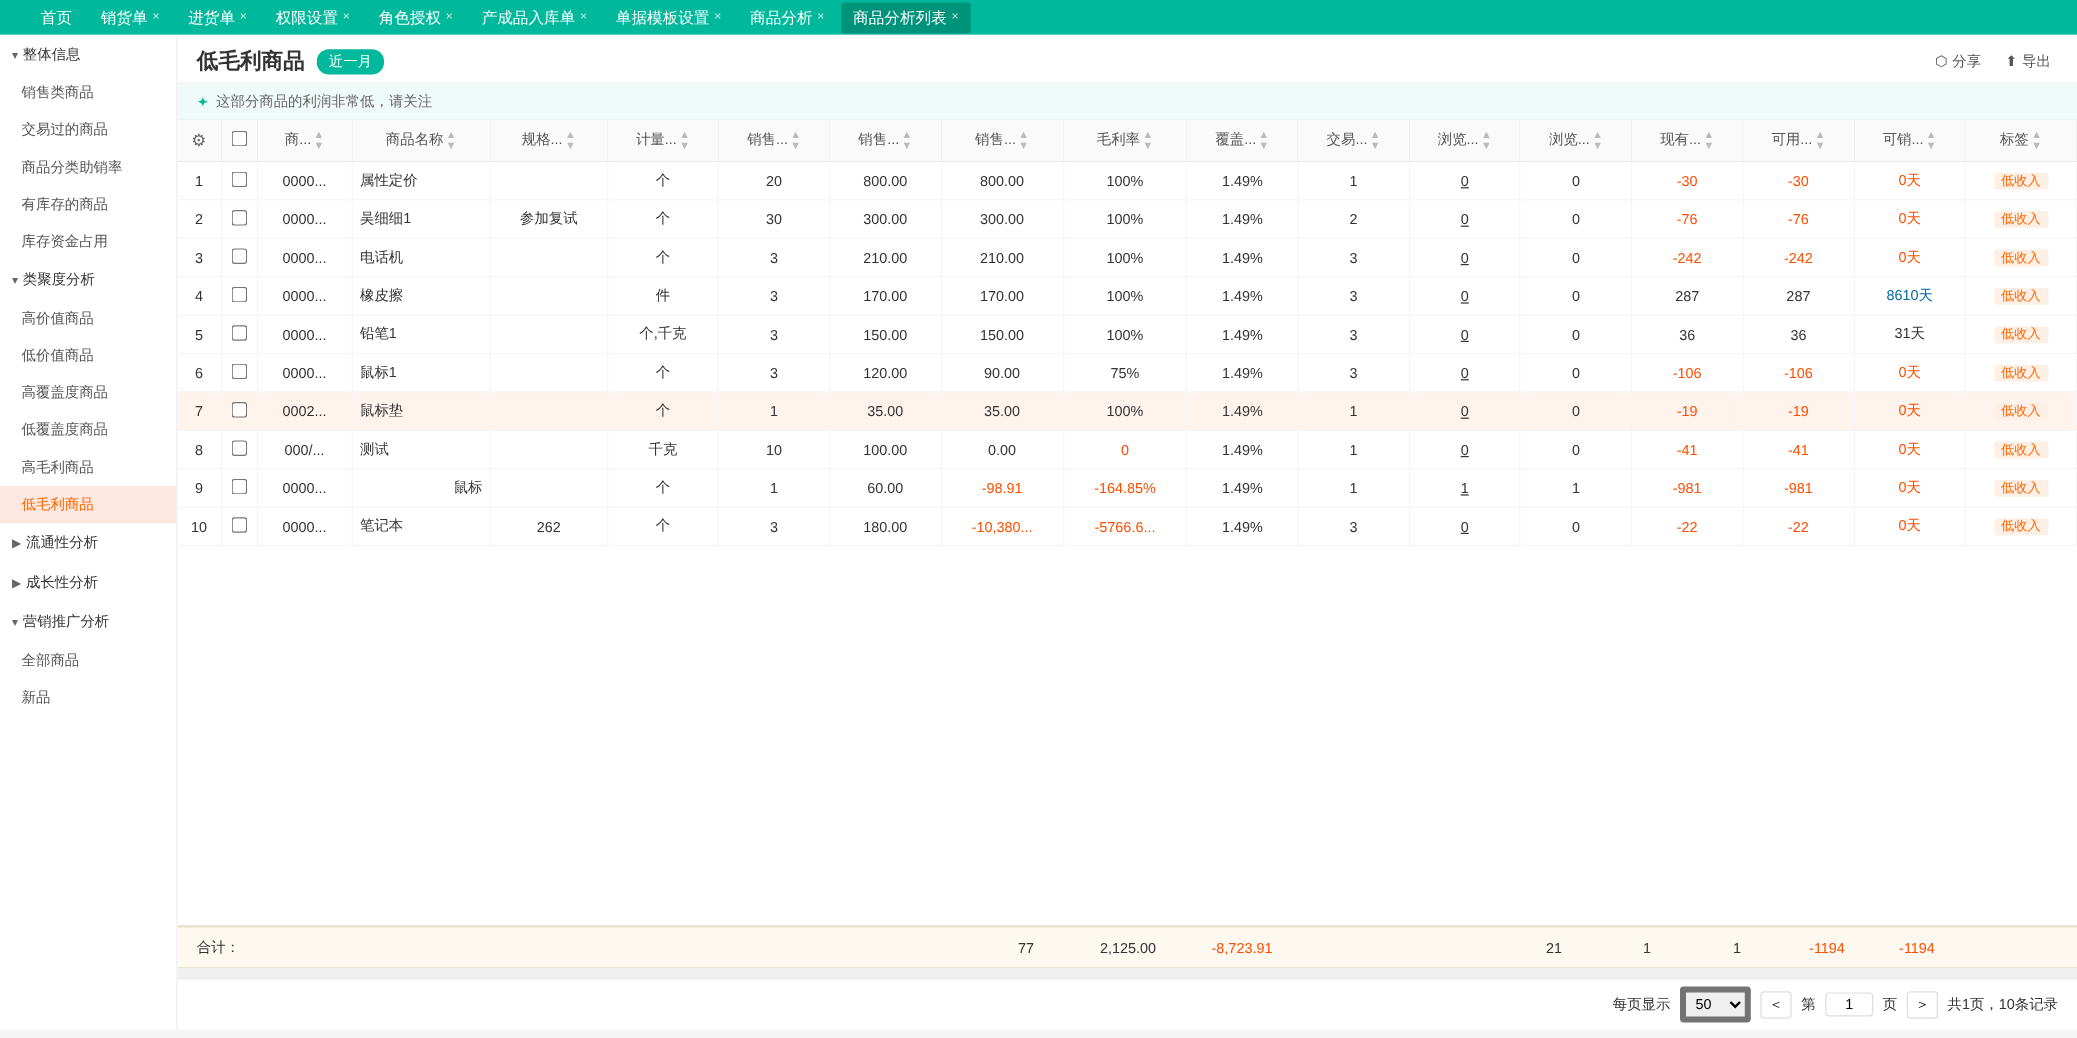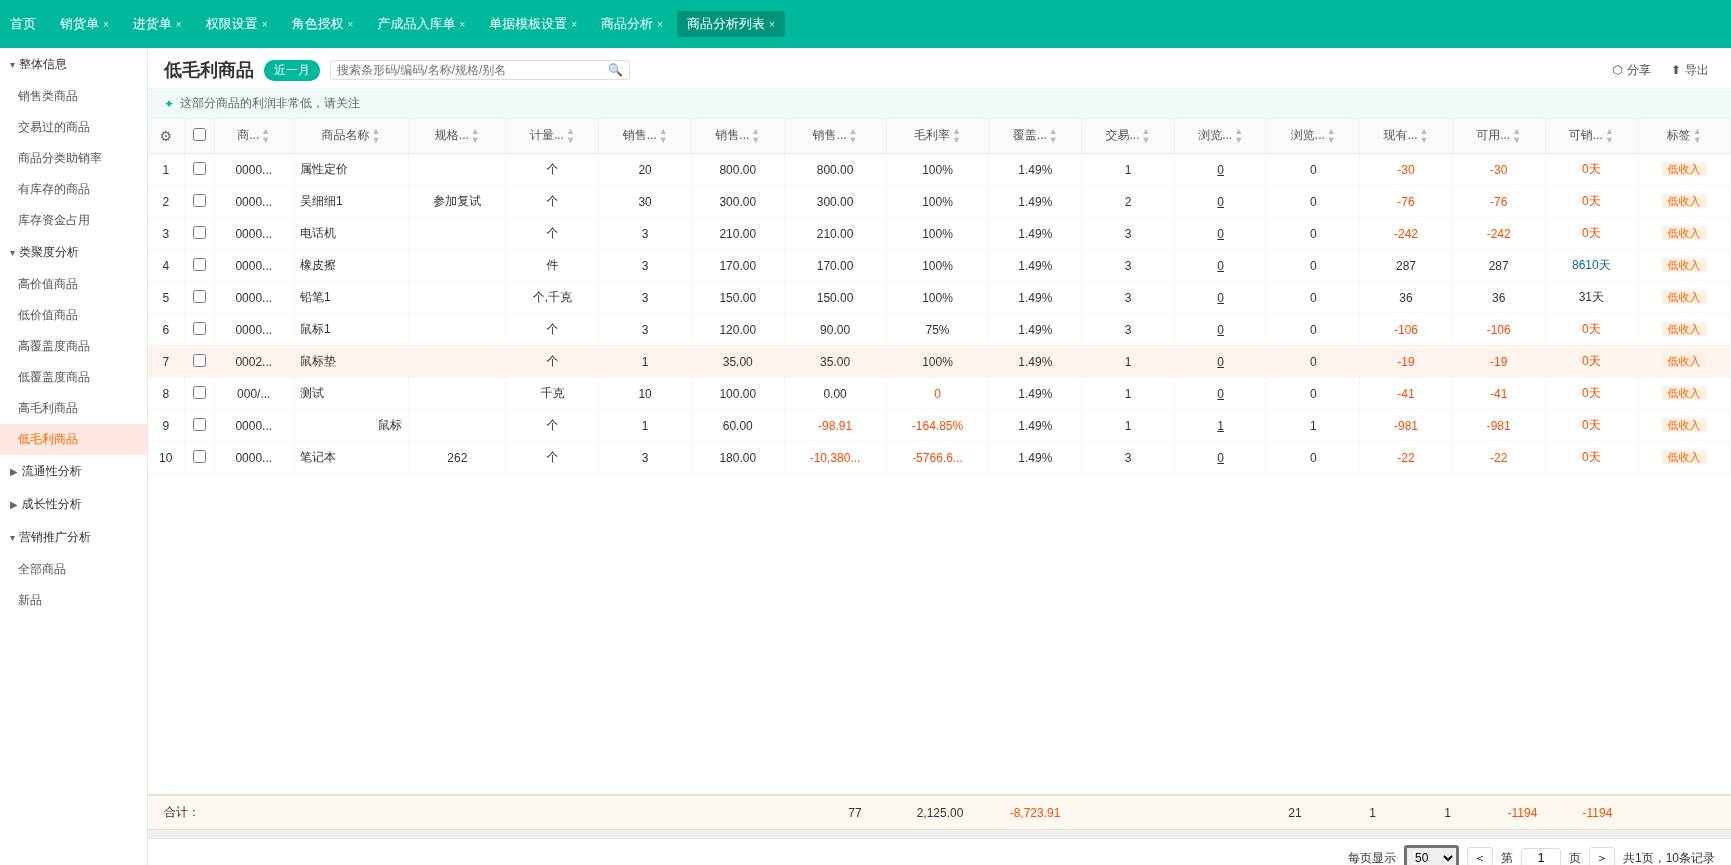--- a/index.html
+++ b/index.html
@@ -3,22 +3,22 @@
   <meta charset="utf-8">
   <style>
     * { box-sizing: border-box; margin: 0; padding: 0; }
     body { font-family: 'Microsoft YaHei', Arial, sans-serif; font-size: 12px; background: #f5f5f5; color: #333; }
 
     
     .top-nav {
       background: #00b89c;
       display: flex;
       align-items: center;
-      height: 48px;
-      padding: 0 0;
+      height: 29px;
+      padding: 0 24px;
       gap: 4px;
     }
     .nav-item {
       color: #fff;
       padding: 4px 10px;
       cursor: pointer;
       border-radius: 3px;
       font-size: 13px;
       white-space: nowrap;
       display: flex;
@@ -197,21 +197,21 @@
       display: flex;
       align-items: center;
       justify-content: flex-end;
       padding: 6px 16px;
       border-top: 1px solid #e8e8e8;
       gap: 8px;
       font-size: 12px;
       background: #fff;
     }
     .page-size-select {
-      border: 3px solid #737373;
+      border: 5px solid #737373;
       border-radius: 3px;
       padding: 2px 4px;
       font-size: 12px;
     }
     .page-nav-btn {
       border: 1px solid #ddd;
       background: #fff;
       padding: 2px 6px;
       cursor: pointer;
       border-radius: 3px;
@@ -332,24 +332,20 @@
       </div>
       <div class="sidebar-item">全部商品</div>
       <div class="sidebar-item">新品</div>
     </div>
 
     <div class="content-area">
 
       <div class="content-header">
         <span class="page-title">低毛利商品</span>
         <button class="tag-btn">近一月</button>
-        <div class="search-box">
-          <input type="text" style="width: 100%;" placeholder="搜索条形码/编码/名称/规格/别名">
-          <span style="cursor:pointer;color:#999;">🔍</span>
-        </div>
         <div class="header-actions">
           <div class="action-btn">
             <span>⬡</span>
             <span>分享</span>
           </div>
           <div class="action-btn">
             <span>⬆</span>
             <span>导出</span>
           </div>
         </div>

